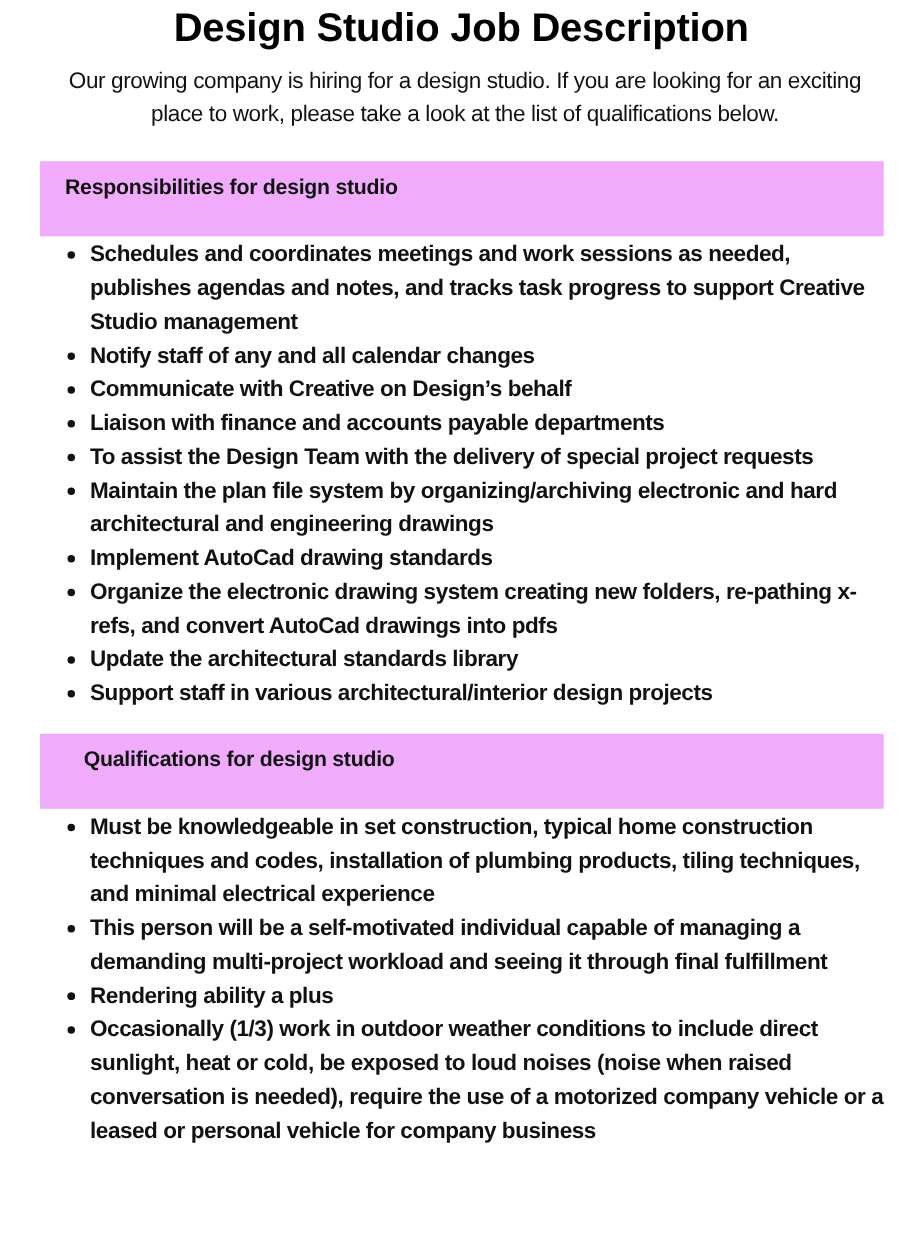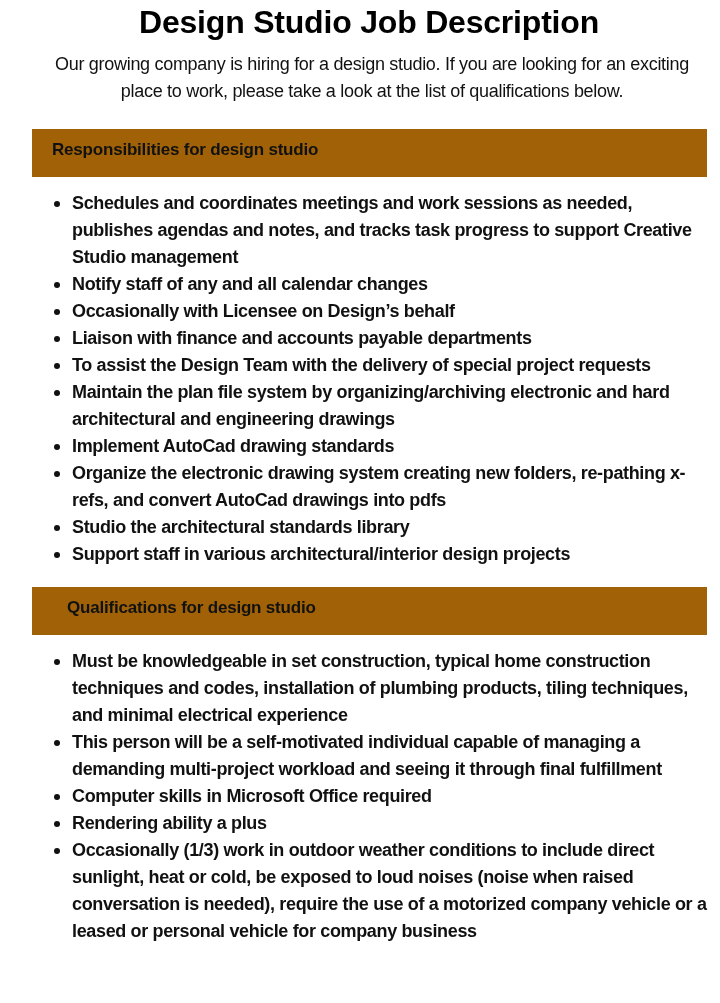--- a/index.html
+++ b/index.html
@@ -41,22 +41,22 @@
       font-size: 18px;
       line-height: 27px;
       margin: 0;
       letter-spacing: -0.3px;
       text-align: center;
     }
     .section-header {
       position: absolute;
       left: 20px;
       width: 675px;
-      height: 48px;
-      background: #a16207;
+      height: 60px;
+      background: #f0abfc;
       box-sizing: border-box;
       padding-left: 20px;
       font-size: 17px;
       font-weight: bold;
       line-height: 42px;
       margin: 0;
       color: #111111;
       letter-spacing: -0.2px;
     }
     .sec-resp { top: 129px; }
@@ -93,31 +93,31 @@
 <body>
 
 <div class="page">
   <h1 class="title">Design Studio Job Description</h1>
   <p class="intro">Our growing company is hiring for a design studio. If you are looking for an exciting place to work, please take a look at the list of qualifications below.</p>
 
   <h2 class="section-header sec-resp">Responsibilities for design studio</h2>
   <ul class="bullets list-resp">
     <li><span class="dot"></span><span>Schedules and coordinates meetings and work sessions as needed, publishes agendas and notes, and tracks task progress to support Creative Studio management</span></li>
     <li><span class="dot"></span><span>Notify staff of any and all calendar changes</span></li>
-    <li><span class="dot"></span><span>Occasionally with Licensee on Design’s behalf</span></li>
+    <li><span class="dot"></span><span>Communicate with Creative on Design’s behalf</span></li>
     <li><span class="dot"></span><span>Liaison with finance and accounts payable departments</span></li>
     <li><span class="dot"></span><span>To assist the Design Team with the delivery of special project requests</span></li>
     <li><span class="dot"></span><span>Maintain the plan file system by organizing/archiving electronic and hard architectural and engineering drawings</span></li>
     <li><span class="dot"></span><span>Implement AutoCad drawing standards</span></li>
     <li><span class="dot"></span><span>Organize the electronic drawing system creating new folders, re-pathing x-refs, and convert AutoCad drawings into pdfs</span></li>
-    <li><span class="dot"></span><span>Studio the architectural standards library</span></li>
+    <li><span class="dot"></span><span>Update the architectural standards library</span></li>
     <li><span class="dot"></span><span>Support staff in various architectural/interior design projects</span></li>
   </ul>
 
   <h2 class="section-header sec-qual">Qualifications for design studio</h2>
   <ul class="bullets list-qual">
     <li><span class="dot"></span><span>Must be knowledgeable in set construction, typical home construction techniques and codes, installation of plumbing products, tiling techniques, and minimal electrical experience</span></li>
     <li><span class="dot"></span><span>This person will be a self-motivated individual capable of managing a demanding multi-project workload and seeing it through final fulfillment</span></li>
-    <li><span class="dot"></span><span>Computer skills in Microsoft Office required</span></li>
+    <li><span class="dot"></span></li>
     <li><span class="dot"></span><span>Rendering ability a plus</span></li>
     <li><span class="dot"></span><span>Occasionally (1/3) work in outdoor weather conditions to include direct sunlight, heat or cold, be exposed to loud noises (noise when raised conversation is needed), require the use of a motorized company vehicle or a leased or personal vehicle for company business</span></li>
   </ul>
 </div>
 
 </body></html>

